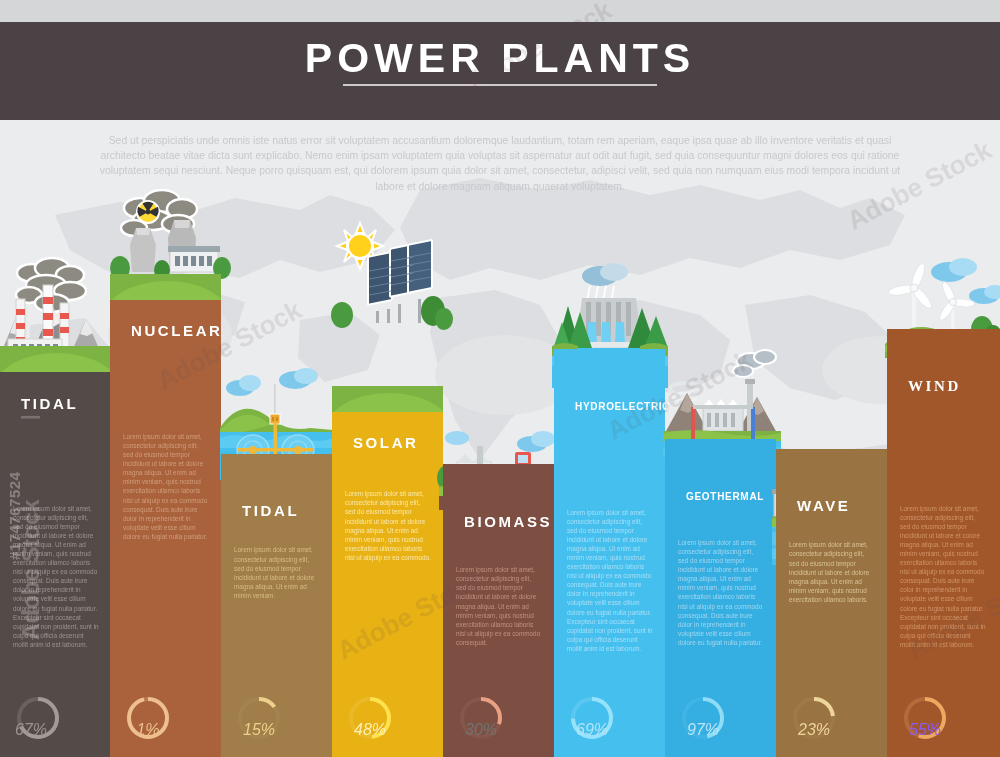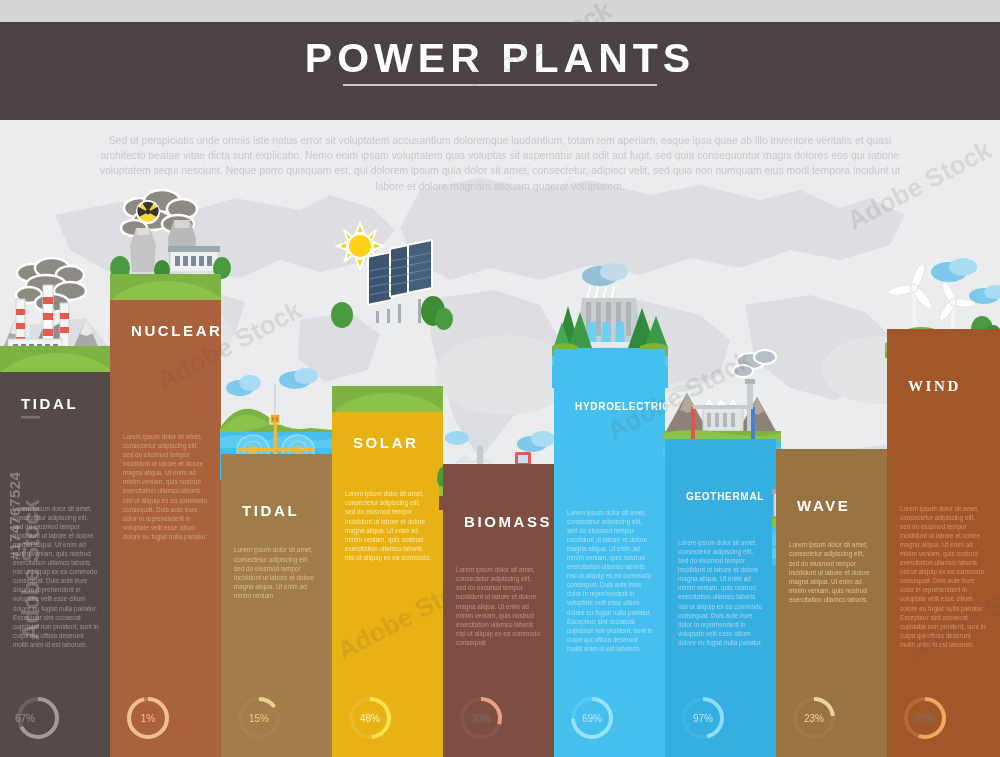--- a/index.html
+++ b/index.html
@@ -59,23 +59,24 @@
   }
   .label.small { font-size:10px; letter-spacing:0.7px; }
   .blurb {
     position:absolute; left:13px; width:86px; font-size:6.4px; line-height:9.1px;
   }
 
   
   .donut { position:absolute; left:13px; bottom:14px; width:50px; height:50px; }
   .donut svg { display:block; }
   .pct {
-    position:absolute; left:0; top:0; width:50px; height:50px;
+    position:absolute; left:0; top:12px; width:50px; height:50px;
     display:flex; align-items:center; justify-content:center;
-    font-size:10px;
+    font-size:16px;
+    font-style:italic;
   }
   .pct.shift { justify-content:flex-start; padding-left:2px; }
 
   
   .ill { position:absolute; }
   .ill svg { display:block; overflow:visible; }
 
   
   .wm { position:absolute; color:rgba(255,255,255,0.22); font-weight:bold;
         pointer-events:none; white-space:nowrap; }
@@ -633,21 +634,21 @@
       </div>
       <div class="grass" style="bottom:402px;width:113px;background:#a2572b;"></div>
       <div class="body" style="height:402px;width:113px;background:#a2572b;"></div>
       <div class="label" style="bottom:362px;font-family:Liberation Serif, serif;">WIND</div>
       <div class="blurb" style="bottom:108px;color:#cf9468;">Lorem ipsum dolor sit amet, consectetur adipiscing elit, sed do eiusmod tempor incididunt ut labore et colore magna aliqua. Ut enim ad minim veniam, quis nostrud exercitation ullamco laboris nisi ut aliquip ex ea commodo consequat. Duis aute irure color in reprehenderit in voluptate velit esse cillum colore eu fugiat nulla pariatur. Excepteur sint occaecat cupidatat non proident, sunt in culpa qui officia deserunt mollit anim id est laborum.</div>
       <div class="donut">
         <svg width="50" height="50" viewBox="0 0 50 50">
           <circle cx="25" cy="25" r="19" fill="none" stroke="#b26c3c" stroke-width="4"></circle>
           <circle cx="25" cy="25" r="19" fill="none" stroke="#efa85f" stroke-width="4" stroke-linecap="butt" stroke-dasharray="65.6 53.8" transform="rotate(-90 25 25)"></circle>
         </svg>
-        <div class="pct" style="color:#737373;">55%</div>
+        <div class="pct" style="color:#8b5cf6;">55%</div>
       </div>
     </div>
 
   </div>
 
   <div class="sidecode">
     <span>#174767524</span>
   </div>
   <div class="wm" style="left:18px;top:640px;font-size:23px;transform:rotate(-90deg);transform-origin:0 0;">
     <span>Adobe Stock</span>

